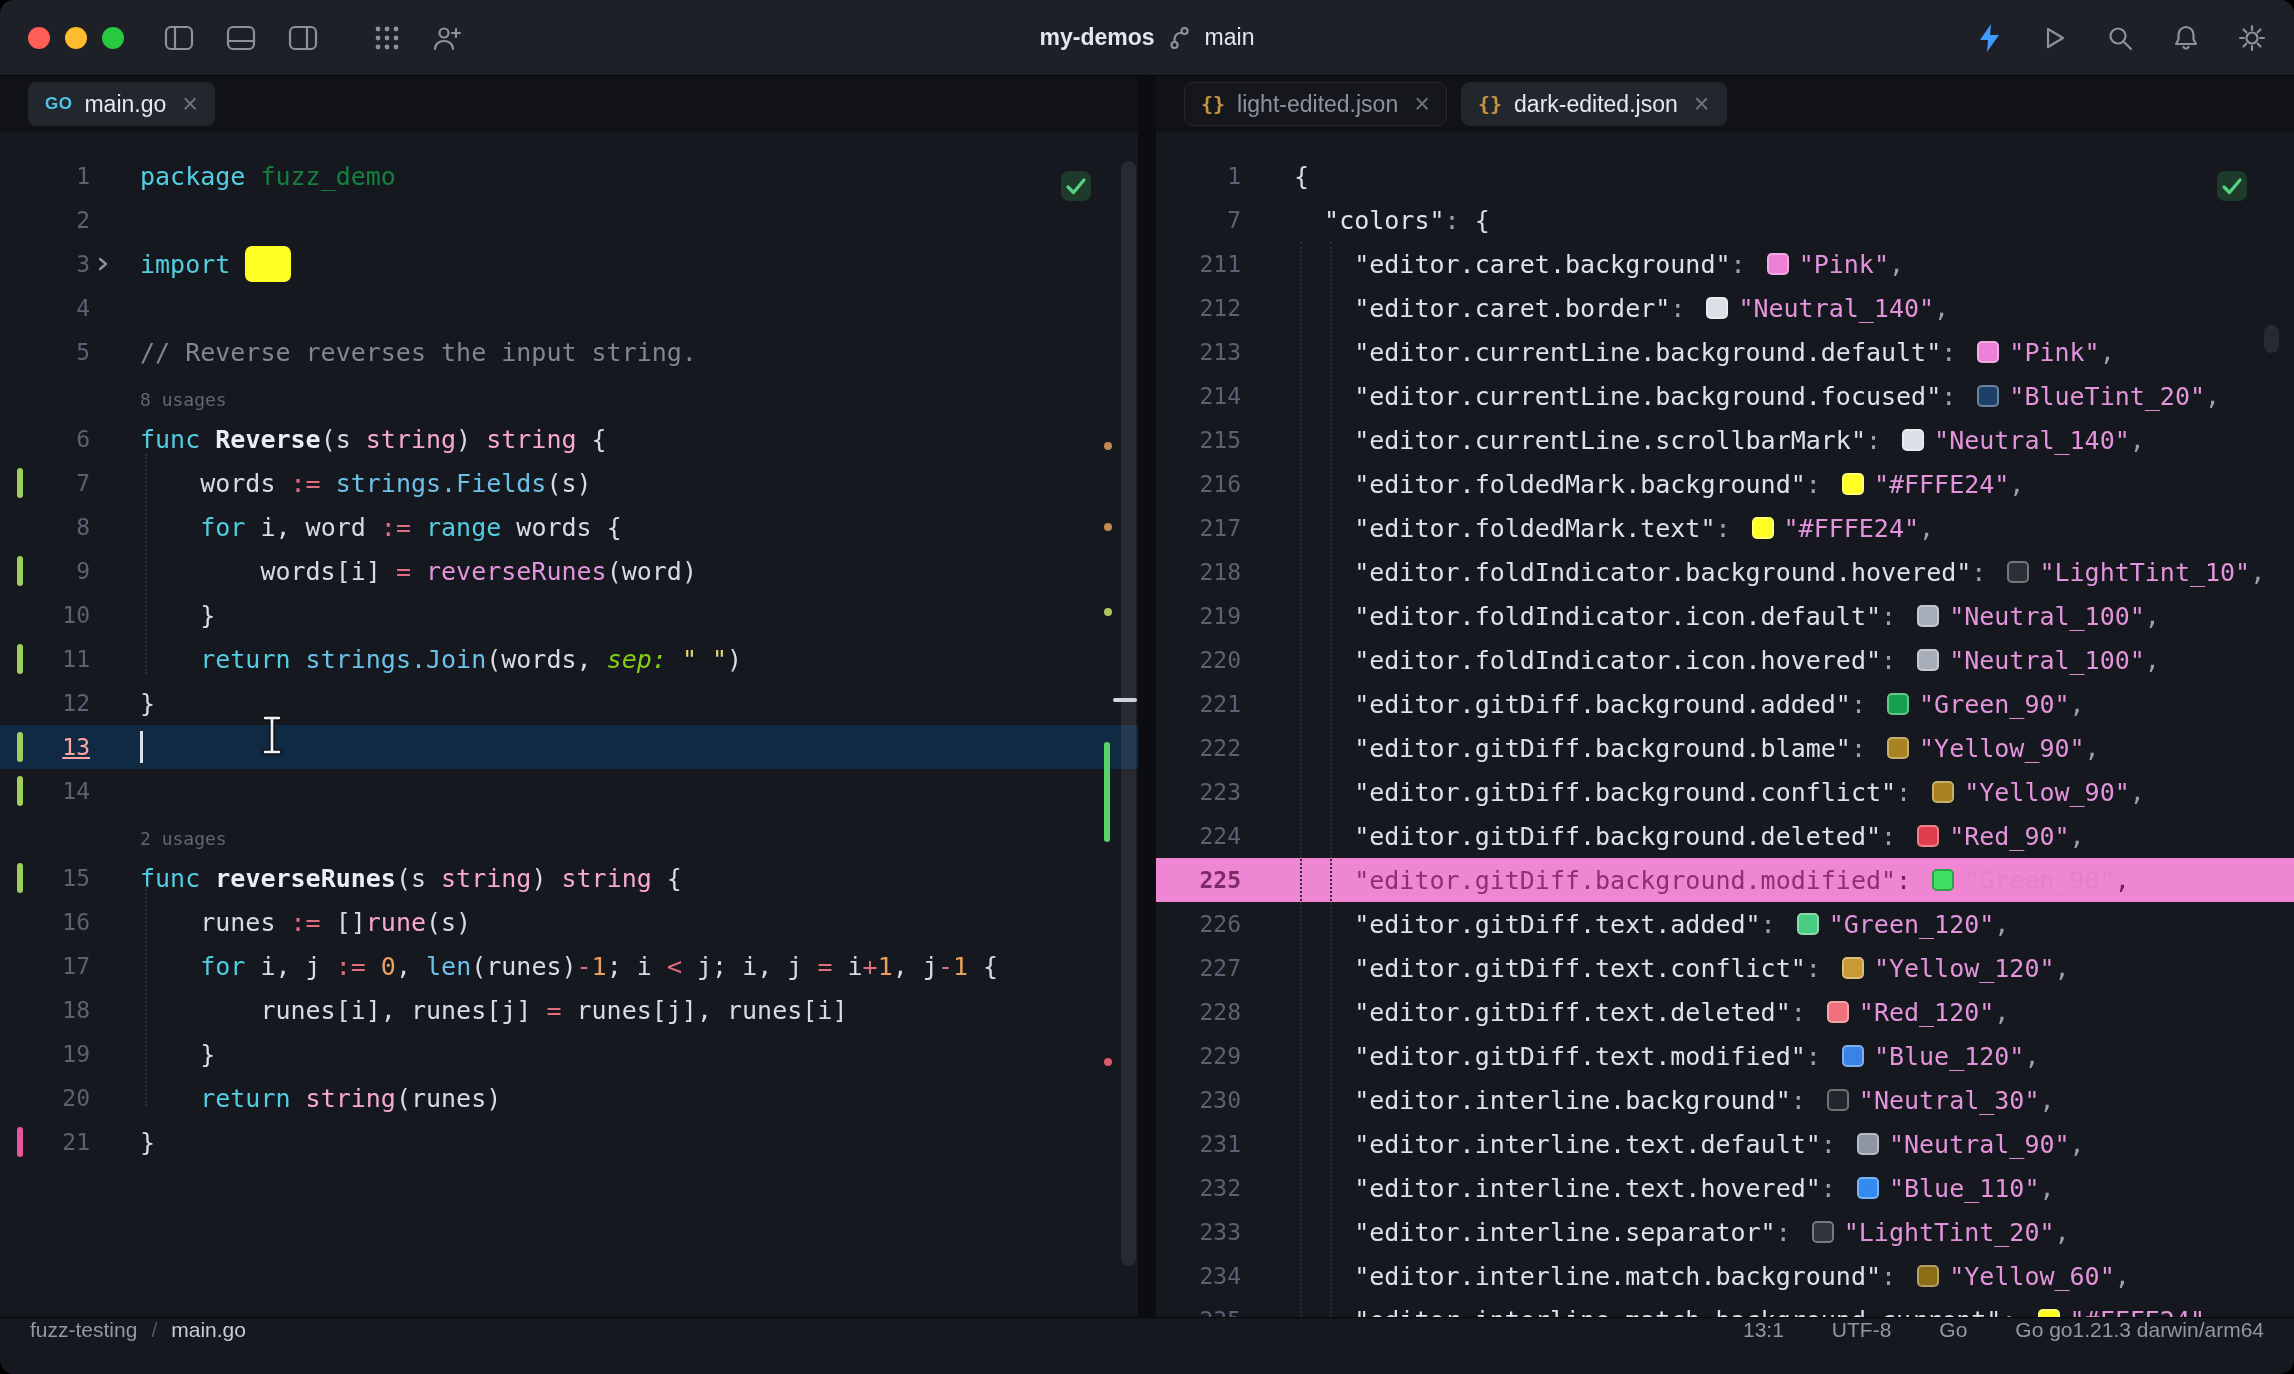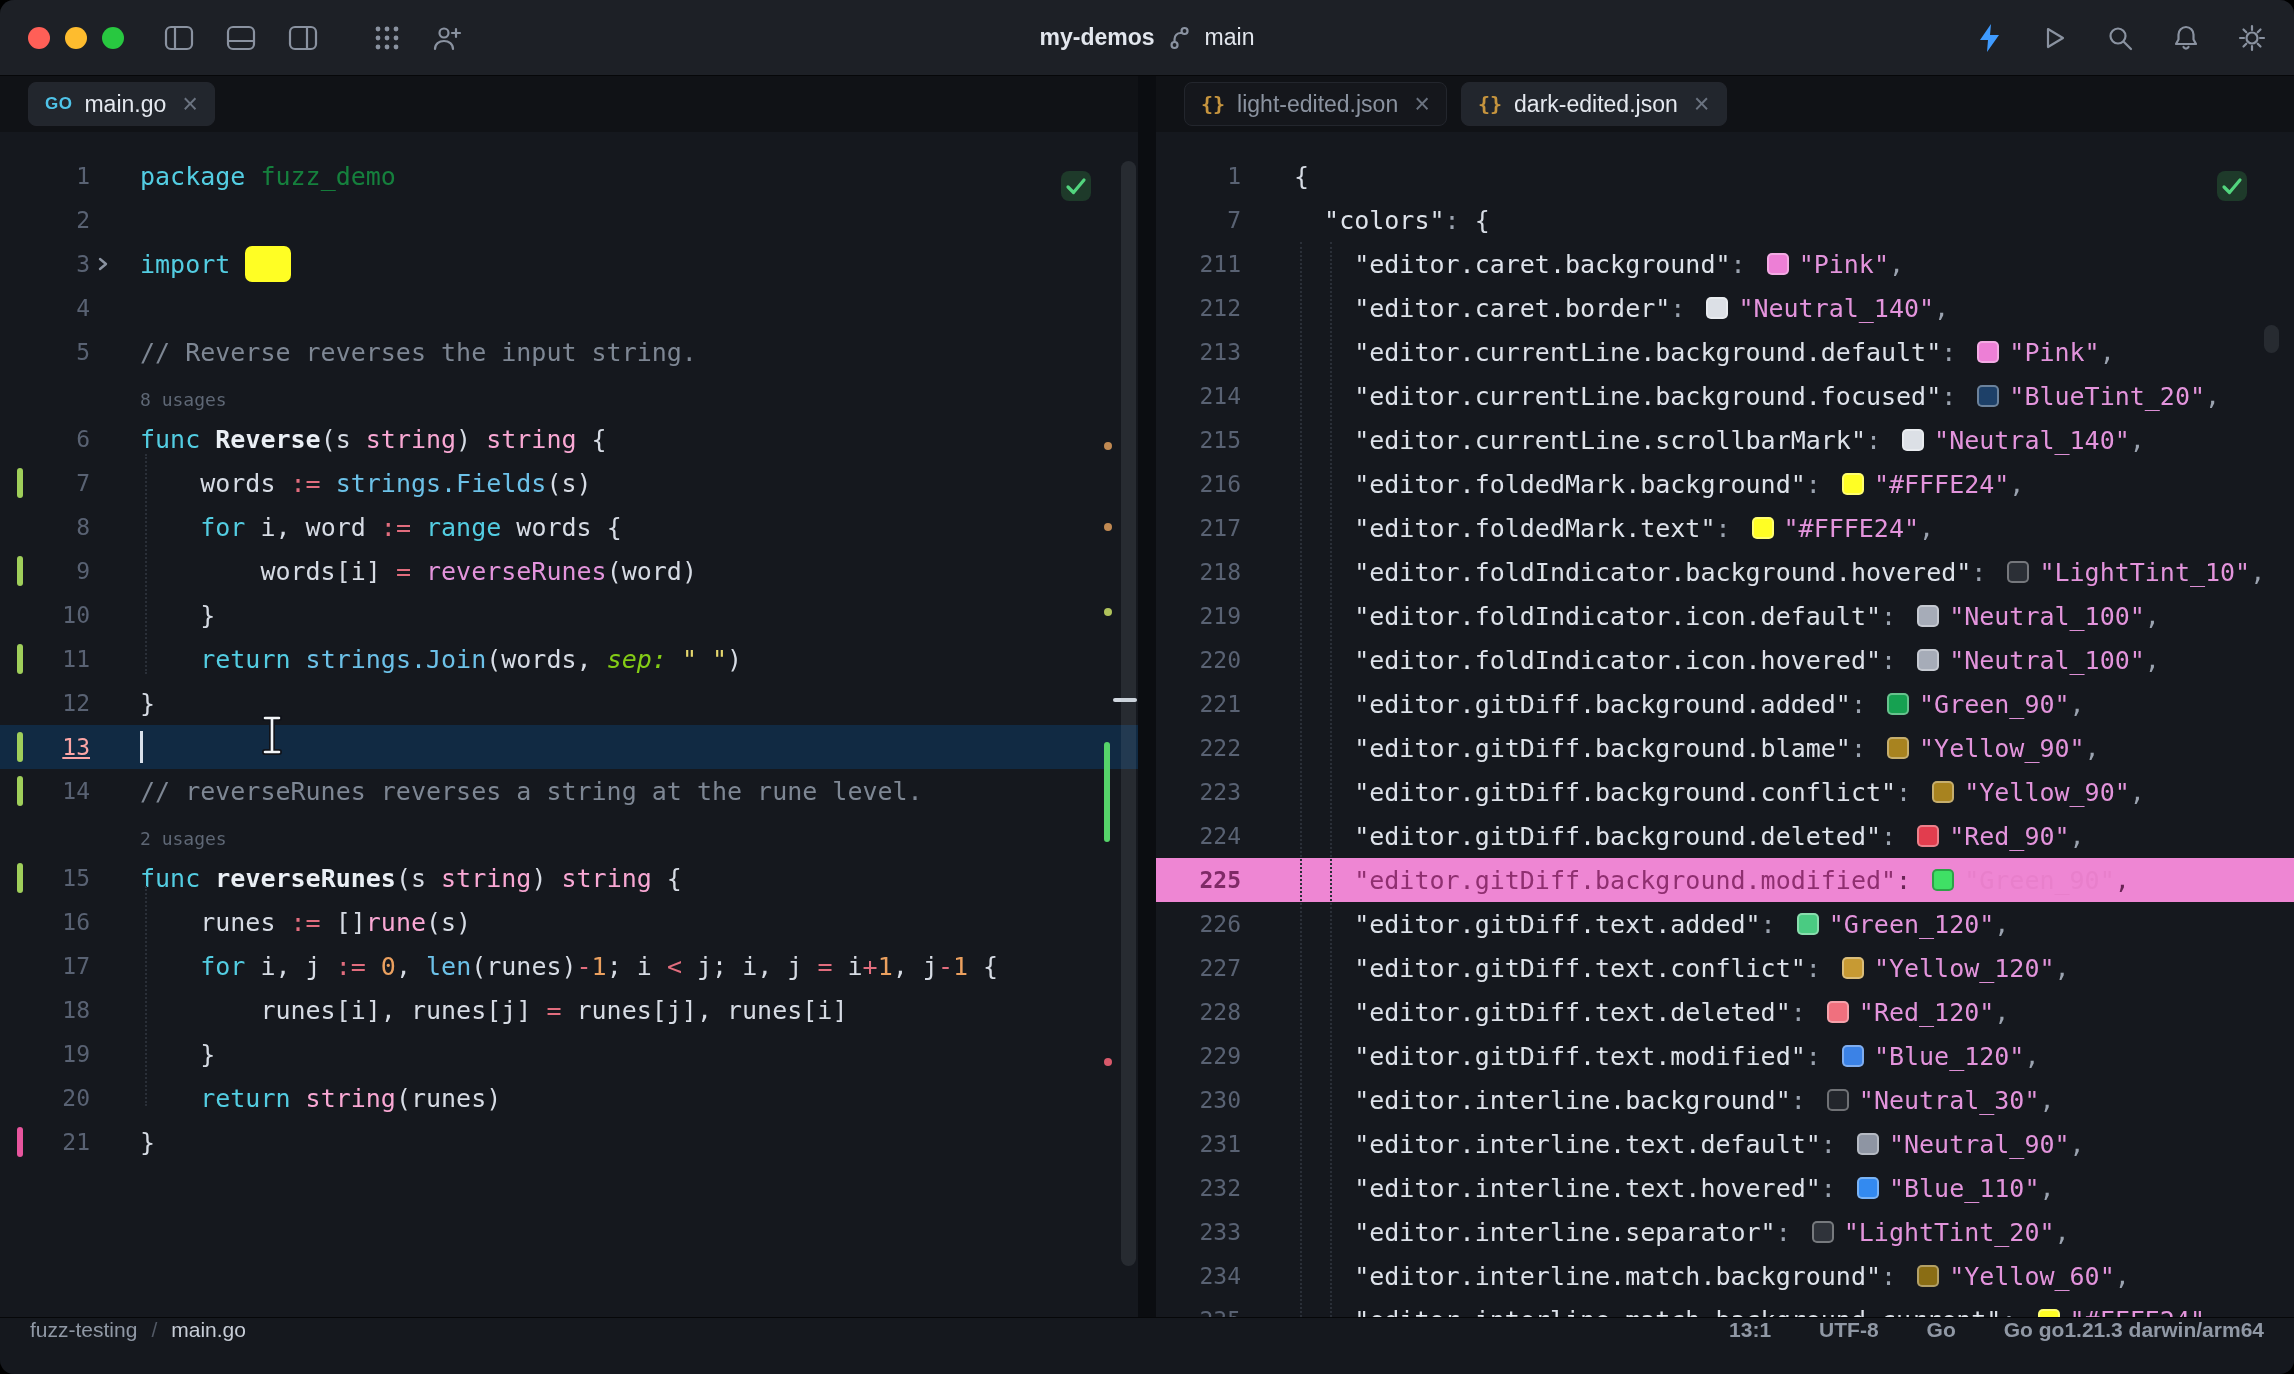--- a/index.html
+++ b/index.html
@@ -61,21 +61,21 @@
   .iguide{position:absolute;width:0;border-left:2px dotted #2A2F38;}
   .check{position:absolute;top:38px;right:46px;}
   .sb-thumb{position:absolute;border-radius:8px;background:rgba(171,178,191,.12);}
   .mark{position:absolute;border-radius:4px;}
   
   .statusbar{height:57px;background:#15181E;border-top:1px solid #060709;display:flex;align-items:flex-start;
              padding:0 30px;font-size:21px;color:#9098A5;box-sizing:border-box;}
   .sb-left{display:flex;gap:14px;align-items:center;}
   .sb-sep{color:#525965}
   .sb-file{color:#C6CCD6}
-  .sb-right{margin-left:auto;display:flex;gap:48px;font-weight:bold;}
+  .sb-right{margin-left:auto;display:flex;gap:48px;}
   .mouse{position:absolute;left:258px;top:714px;z-index:50;}
 </style>
 </head>
 <body>
 
 <div class="window">
 
   <header class="titlebar">
     <div class="traffic">
       <span class="light red"></span>
@@ -174,21 +174,21 @@
             <div class="row"><div class="git-col"></div><div class="ln">5</div><div class="code"><span class="tk-cmt">// Reverse reverses the input string.</span></div></div>
             <div class="row lens-row"><div class="git-col"></div><div class="ln"></div><span class="lens-text">8 usages</span></div>
             <div class="row"><div class="git-col"></div><div class="ln">6</div><div class="code"><span class="tk-kw">func</span><span class="tk-pl"> </span><span class="tk-fn">Reverse</span><span class="tk-pl">(s </span><span class="tk-ty">string</span><span class="tk-pl">) </span><span class="tk-ty">string</span><span class="tk-pl"> {</span></div></div>
             <div class="row"><div class="git-col"><span class="gitbar mod"></span></div><div class="ln">7</div><div class="code"><span class="tk-pl">    words </span><span class="tk-op">:=</span><span class="tk-pl"> </span><span class="tk-call">strings.Fields</span><span class="tk-pl">(s)</span></div></div>
             <div class="row"><div class="git-col"></div><div class="ln">8</div><div class="code"><span class="tk-pl">    </span><span class="tk-kw">for</span><span class="tk-pl"> i, word </span><span class="tk-op">:=</span><span class="tk-pl"> </span><span class="tk-kw">range</span><span class="tk-pl"> words {</span></div></div>
             <div class="row"><div class="git-col"><span class="gitbar mod"></span></div><div class="ln">9</div><div class="code"><span class="tk-pl">        words[i] </span><span class="tk-op">=</span><span class="tk-pl"> </span><span class="tk-pink">reverseRunes</span><span class="tk-pl">(word)</span></div></div>
             <div class="row"><div class="git-col"></div><div class="ln">10</div><div class="code"><span class="tk-pl">    }</span></div></div>
             <div class="row"><div class="git-col"><span class="gitbar mod"></span></div><div class="ln">11</div><div class="code"><span class="tk-pl">    </span><span class="tk-kw">return</span><span class="tk-pl"> </span><span class="tk-call">strings.Join</span><span class="tk-pl">(words, </span><span class="tk-hint">sep: </span><span class="tk-str">" "</span><span class="tk-pl">)</span></div></div>
             <div class="row"><div class="git-col"></div><div class="ln">12</div><div class="code"><span class="tk-pl">}</span></div></div>
             <div class="row current"><div class="git-col"><span class="gitbar mod"></span></div><div class="ln">13</div><div class="code"><span class="caret"></span></div></div>
-            <div class="row"><div class="git-col"><span class="gitbar mod"></span></div><div class="ln">14</div><div class="code"><span class="tk-cmt">// reverseRunes reverses a string at the rune level.</span></div></div>
+            <div class="row"><div class="git-col"><span class="gitbar mod"></span></div><div class="ln">14</div></div>
             <div class="row lens-row"><div class="git-col"></div><div class="ln"></div><span class="lens-text">2 usages</span></div>
             <div class="row"><div class="git-col"><span class="gitbar mod"></span></div><div class="ln">15</div><div class="code"><span class="tk-kw">func</span><span class="tk-pl"> </span><span class="tk-fn">reverseRunes</span><span class="tk-pl">(s </span><span class="tk-ty">string</span><span class="tk-pl">) </span><span class="tk-ty">string</span><span class="tk-pl"> {</span></div></div>
             <div class="row"><div class="git-col"></div><div class="ln">16</div><div class="code"><span class="tk-pl">    runes </span><span class="tk-op">:=</span><span class="tk-pl"> []</span><span class="tk-ty">rune</span><span class="tk-pl">(s)</span></div></div>
             <div class="row"><div class="git-col"></div><div class="ln">17</div><div class="code"><span class="tk-pl">    </span><span class="tk-kw">for</span><span class="tk-pl"> i, j </span><span class="tk-op">:=</span><span class="tk-pl"> </span><span class="tk-num">0</span><span class="tk-pl">, </span><span class="tk-call">len</span><span class="tk-pl">(runes)</span><span class="tk-op">-</span><span class="tk-num">1</span><span class="tk-pl">; i </span><span class="tk-op">&lt;</span><span class="tk-pl"> j; i, j </span><span class="tk-op">=</span><span class="tk-pl"> i</span><span class="tk-op">+</span><span class="tk-num">1</span><span class="tk-pl">, j</span><span class="tk-op">-</span><span class="tk-num">1</span><span class="tk-pl"> {</span></div></div>
             <div class="row"><div class="git-col"></div><div class="ln">18</div><div class="code"><span class="tk-pl">        runes[i], runes[j] </span><span class="tk-op">=</span><span class="tk-pl"> runes[j], runes[i]</span></div></div>
             <div class="row"><div class="git-col"></div><div class="ln">19</div><div class="code"><span class="tk-pl">    }</span></div></div>
             <div class="row"><div class="git-col"></div><div class="ln">20</div><div class="code"><span class="tk-pl">    </span><span class="tk-kw">return</span><span class="tk-pl"> </span><span class="tk-ty">string</span><span class="tk-pl">(runes)</span></div></div>
             <div class="row"><div class="git-col"><span class="gitbar del"></span></div><div class="ln">21</div><div class="code"><span class="tk-pl">}</span></div></div>
           </div>
 

